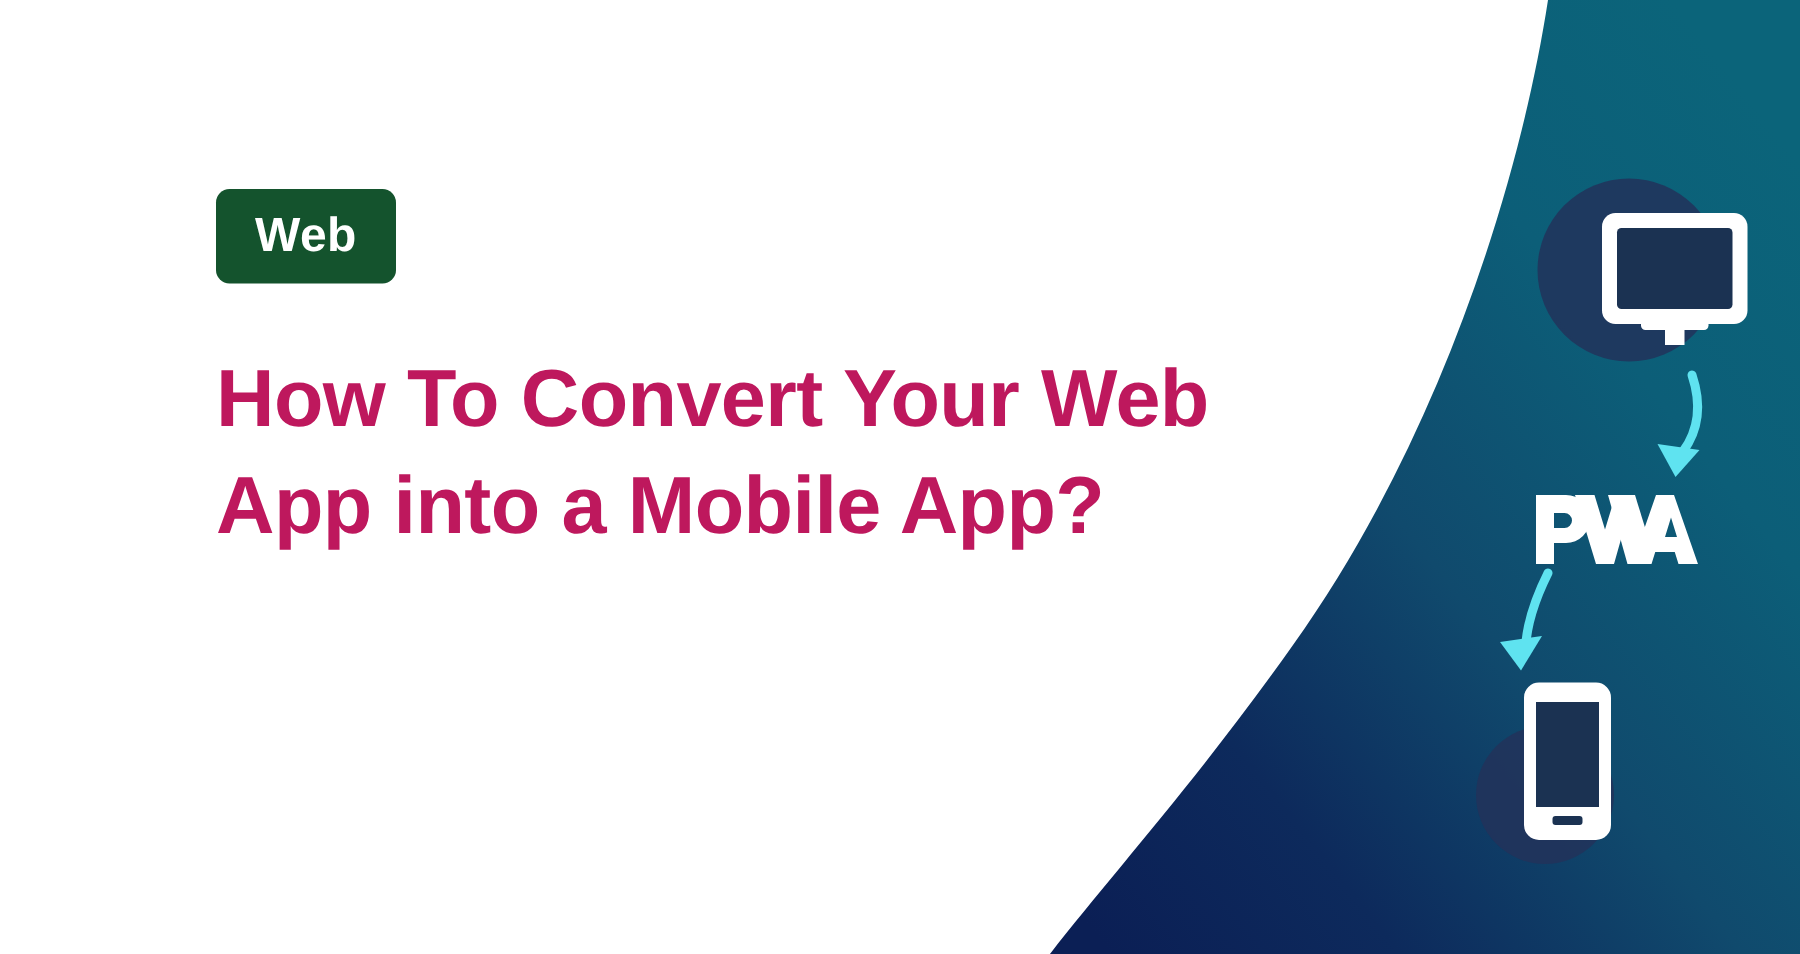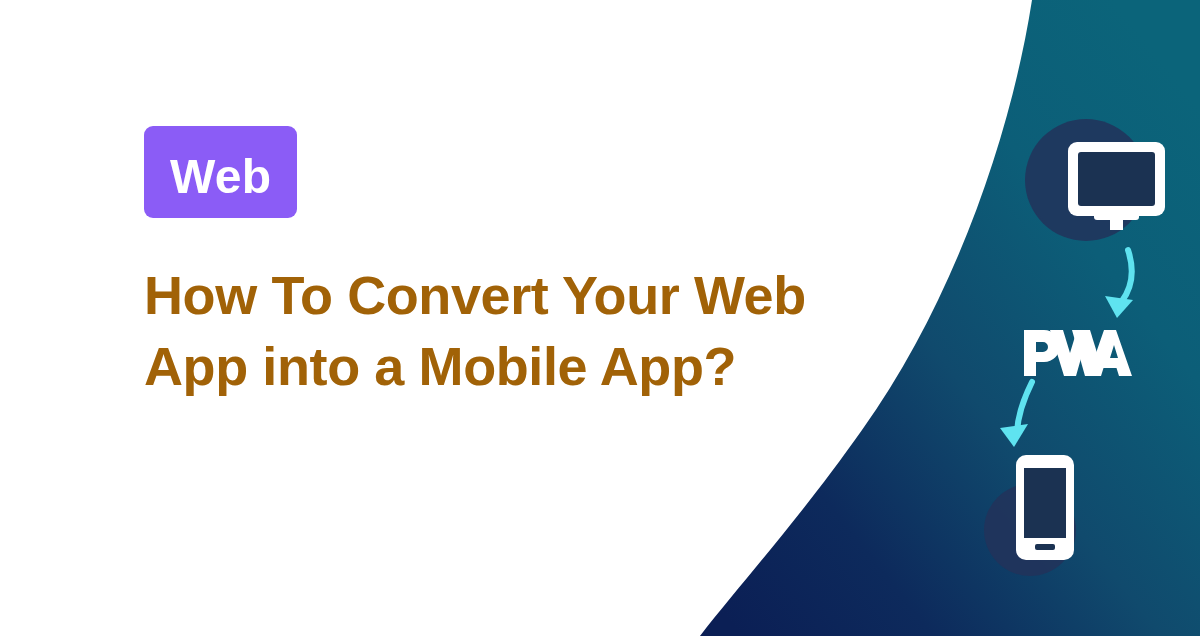--- a/index.html
+++ b/index.html
@@ -32,33 +32,33 @@
   
   #text-col {
     position: absolute;
     left: 144px;
     top: 126px;
     width: 760px;
   }
 
   #category-badge {
     display: inline-block;
-    background: #8b5cf6;
+    background: #14532d;
     color: #ffffff;
-    font-size: 48px;
+    font-size: 32px;
     font-weight: bold;
     line-height: 1;
     letter-spacing: 0.3px;
-    padding: 27px 26px 17px 26px;
+    padding: 14px 26px 17px 26px;
     border-radius: 9px;
   }
 
   #headline {
     margin-top: 42px;
-    color: #a16207;
+    color: #be185d;
     font-size: 54px;
     font-weight: bold;
     line-height: 1.31;
     letter-spacing: -0.4px;
     max-width: 740px;
   }
 
   
   #graphics {
     position: absolute;

